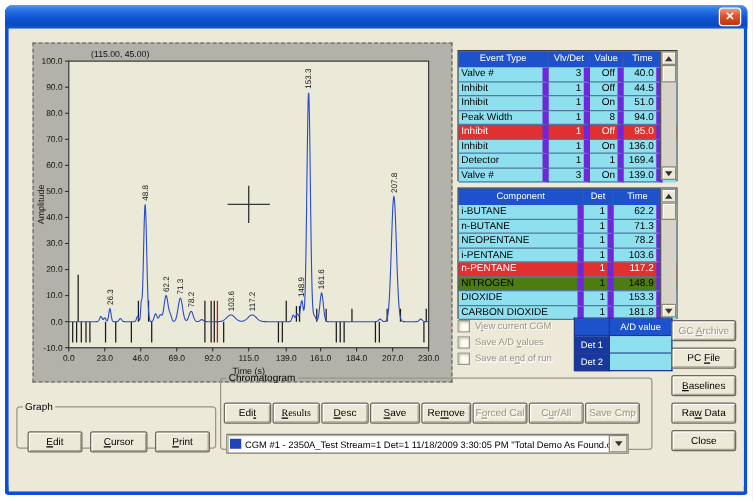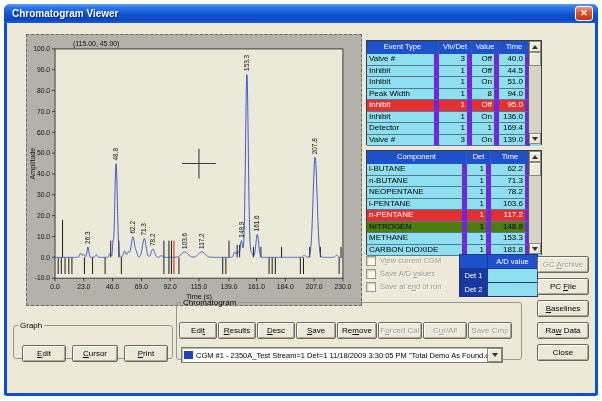--- a/index.html
+++ b/index.html
@@ -73,21 +73,20 @@
   .swatch{width:9px;height:8px;margin:0 3px 0 2px;flex:none;background:#2143b8;}
   .combo-text{font-size:7.5px;white-space:nowrap;overflow:hidden;flex:1;}
   .combo-arrow{width:15px;height:14px;flex:none;background:#ece9d8;border:1px solid #8a887a;
                box-shadow:inset 1px 1px 0 #fff;display:flex;align-items:center;justify-content:center;}
 </style>
 </head>
 <body>
 
 <div class="window">
   <div class="titlebar">
-    <span class="title">Chromatogram Viewer</span>
     <div class="close-btn">
       <span class="x-glyph">✕</span>
     </div>
   </div>
   <div class="client">
 
     <div class="chart-panel">
       <svg id="chart" viewBox="0 0 336 272">
           <rect x="28" y="14" width="290" height="231" fill="#ebead9" stroke="#3c3c3c" stroke-width="1"></rect>
           <line x1="25" y1="245" x2="28" y2="245" stroke="#222" stroke-width="0.8"></line>
@@ -285,21 +284,21 @@
           <div class="t-cell" style="width: 100px;">n-PENTANE</div>
           <div class="t-cell num" style="width: 24px;">1</div>
           <div class="t-cell num" style="width: 39px;">117.2</div>
         </div>
         <div class="t-row" style="background: #4d7c0f;">
           <div class="t-cell" style="width: 100px;">NITROGEN</div>
           <div class="t-cell num" style="width: 24px;">1</div>
           <div class="t-cell num" style="width: 39px;">148.9</div>
         </div>
         <div class="t-row" style="background: rgb(143, 224, 238);">
-          <div class="t-cell" style="width: 100px;">METHANE</div>
+          <div class="t-cell" style="width: 100px;">DIOXIDE</div>
           <div class="t-cell num" style="width: 24px;">1</div>
           <div class="t-cell num" style="width: 39px;">153.3</div>
         </div>
         <div class="t-row" style="background: rgb(143, 224, 238);">
           <div class="t-cell" style="width: 100px;">CARBON DIOXIDE</div>
           <div class="t-cell num" style="width: 24px;">1</div>
           <div class="t-cell num" style="width: 39px;">181.8</div>
         </div>
         <div class="sbar">
           <div class="sbtn top">
@@ -341,21 +340,21 @@
         <button class="btn" style="top: 22px;">PC <u>F</u>ile</button>
         <button class="btn" style="top: 44px;"><u>B</u>aselines</button>
         <button class="btn" style="top: 66px;">Ra<u>w</u> Data</button>
         <button class="btn" style="top: 88px;">Close</button>
       </div>
 
     <fieldset class="group chromo-group">
       <legend>Chromatogram</legend>
       <div class="chromo-btnrow" id="chromo-buttons">
           <button class="btn" style="width: 38px;">Edi<u>t</u></button>
-          <button class="btn" style="width: 38px;"><u>R</u>esults</button>
+          <button class="btn" style="width: 38px; font-family: Liberation Serif, serif;"><u>R</u>esults</button>
           <button class="btn" style="width: 38px;"><u>D</u>esc</button>
           <button class="btn" style="width: 40px;"><u>S</u>ave</button>
           <button class="btn" style="width: 40px;">Re<u>m</u>ove</button>
           <button class="btn disabled" disabled="" style="width: 44px;">F<u>o</u>rced Cal</button>
           <button class="btn disabled" disabled="" style="width: 44px;">C<u>u</u>r/All</button>
           <button class="btn disabled" disabled="" style="width: 44px;">Save Cmp</button>
         </div>
       <div class="combo">
         <span class="swatch" style="background: rgb(33, 67, 184);"></span>
         <span class="combo-text">CGM #1 - 2350A_Test   Stream=1 Det=1 11/18/2009 3:30:05 PM "Total Demo As Found.cg</span>

